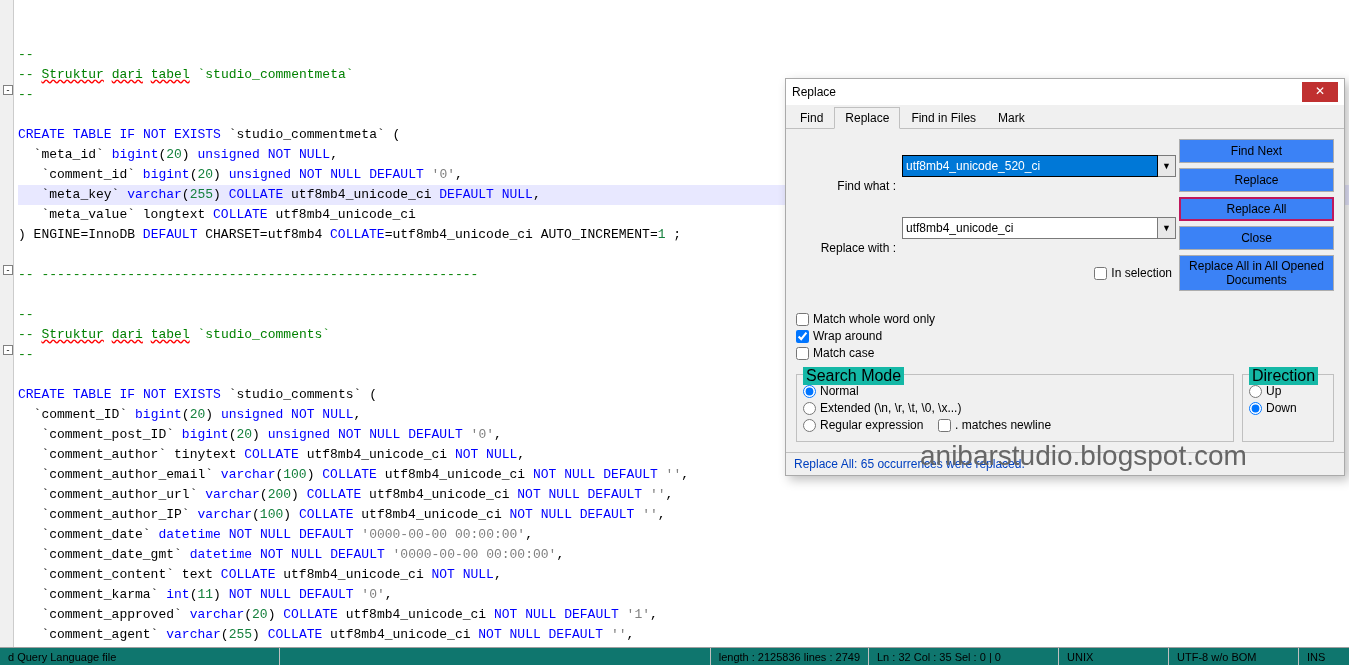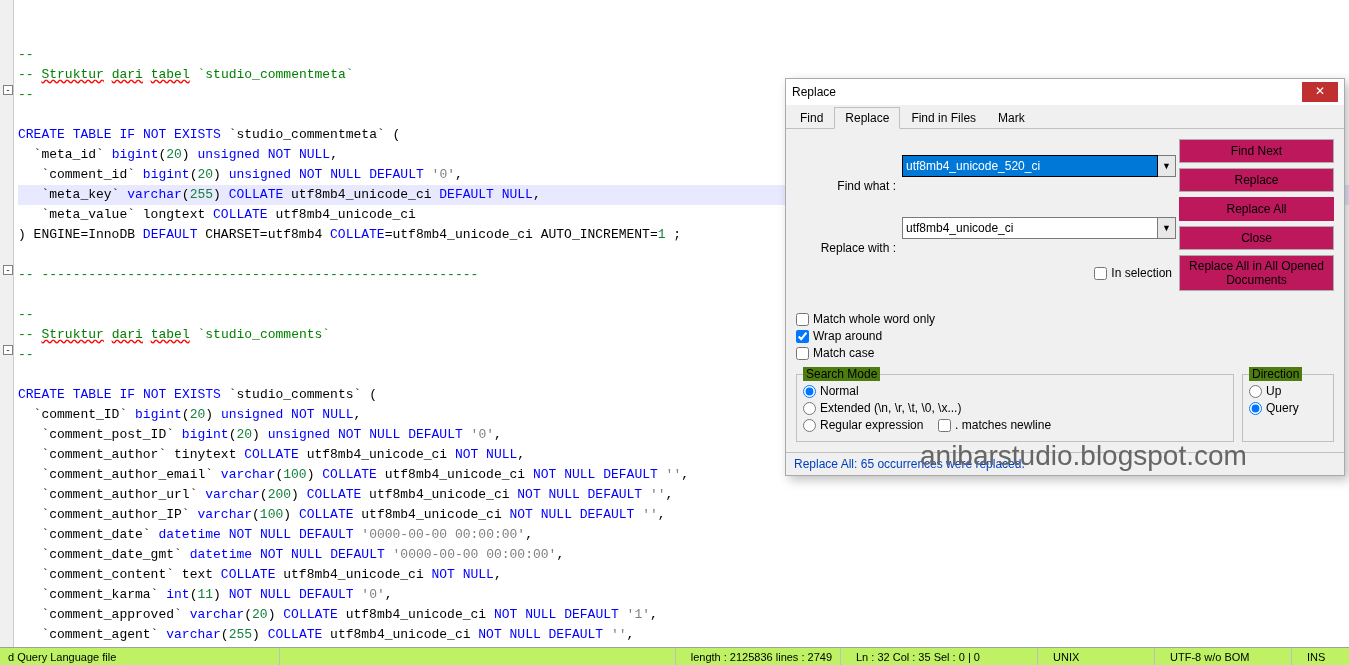--- a/index.html
+++ b/index.html
@@ -47,27 +47,26 @@
   .c-green { color: #008000; }
   .c-blue { color: #0000FF; }
   .c-orange { color: #15803d; }
   .c-black { color: #000; }
   .wavy { text-decoration: underline wavy #ff0000; }
   .hl { background: #e8e8ff; }
   .status-bar {
     position: absolute;
     left: 0; right: 0; bottom: 0;
     height: 18px;
-    background: #bef264;
+    background: #0f766e;
     border-top: 1px solid #a0a0a0;
     font-family: "Segoe UI", Tahoma, sans-serif;
     font-size: 11px;
     display: flex;
     align-items: center;
-    gap: 7px;
   }
   .status-cell {
     border-right: 1px solid #c0c0c0;
     padding: 0 8px;
     height: 100%;
     display: flex;
     align-items: center;
     white-space: nowrap;
   }
   .dialog {
@@ -133,41 +132,41 @@
   }
   .dlg-btn-col {
     position: absolute;
     right: 10px; top: 10px;
     width: 155px;
     display: flex; flex-direction: column; gap: 5px;
   }
   .dlg-btn {
     height: 24px;
     border: 1px solid #adadad;
-    background: #be185d;
+    background: #3b82f6;
     font-size: 12px;
     text-align: center;
     line-height: 22px;
   }
   .dlg-btn.hl-btn { border: 2px solid #be185d; line-height: 20px; }
   .dlg-btn.big { height: 36px; line-height: 14px; padding-top: 3px; }
   .chk { display: flex; align-items: center; gap: 4px; margin: 3px 0; }
   .chk input { width: 13px; height: 13px; }
   .grp {
     border: 1px solid #c0c0c0;
     padding: 6px;
     margin-top: 6px;
     position: relative;
   }
   .grp-title {
     position: absolute;
     top: -8px; left: 6px;
-    background: #4d7c0f;
+    background: #14b8a6;
     padding: 0 3px;
-    font-size: 12px;
+    font-size: 16px;
   }
   .radio-row { display: flex; align-items: center; gap: 4px; margin: 3px 0; font-size: 12px; }
   .dlg-status {
     padding: 4px 8px;
     color: #0040c0;
     font-size: 12px;
     border-top: 1px solid #c0c0c0;
   }
   .watermark {
     position: absolute;
@@ -251,21 +250,21 @@
         <label class="radio-row"><input type="radio" name="sm" style=""><span>Regular expression</span>&nbsp;&nbsp;<input type="checkbox" style=""><span>. matches newline</span></label>
       </div>
       <div class="grp" style="width:92px">
         <span class="grp-title">Direction</span>
         <label class="radio-row">
             <input type="radio" name="dir" style="">
             <span>Up</span>
           </label>
         <label class="radio-row">
             <input type="radio" name="dir" checked="" style="">
-            <span>Query</span>
+            <span>Down</span>
           </label>
       </div>
     </div>
   </div>
   <div class="dlg-status">Replace All: 65 occurrences were replaced.</div>
 </div>
 
 <div class="watermark">anibarstudio.blogspot.com</div>
 
 <div class="status-bar">

